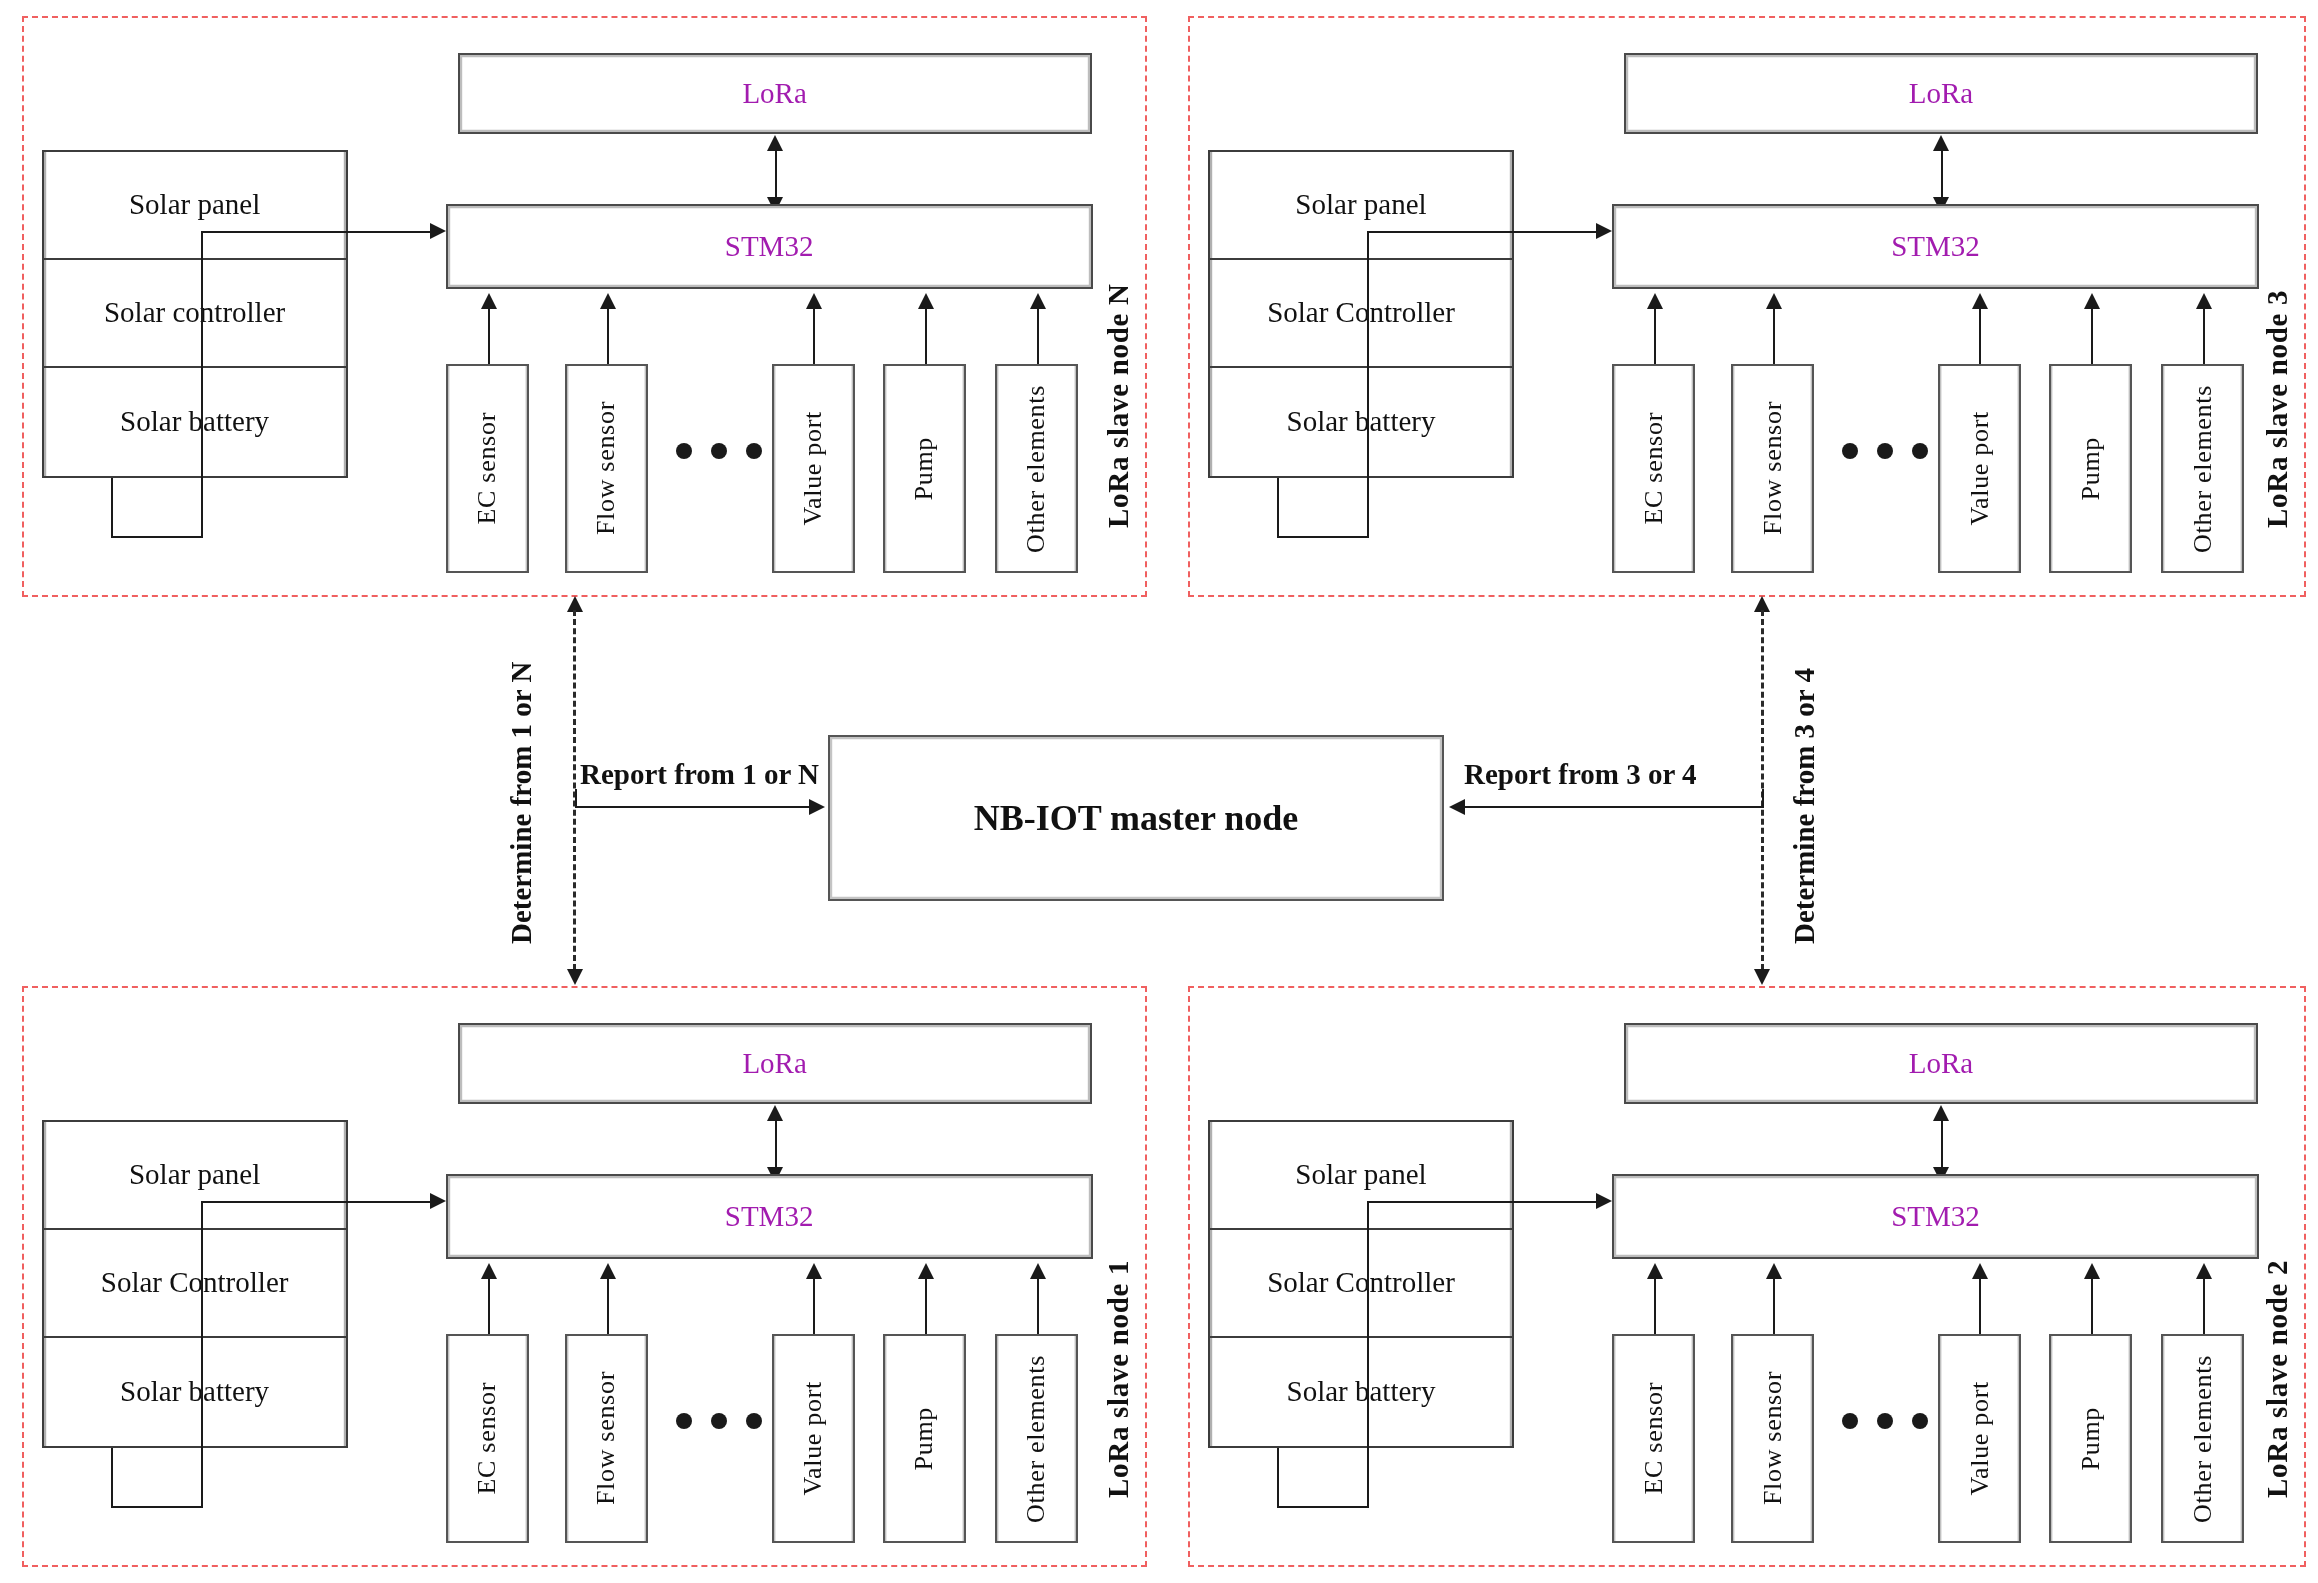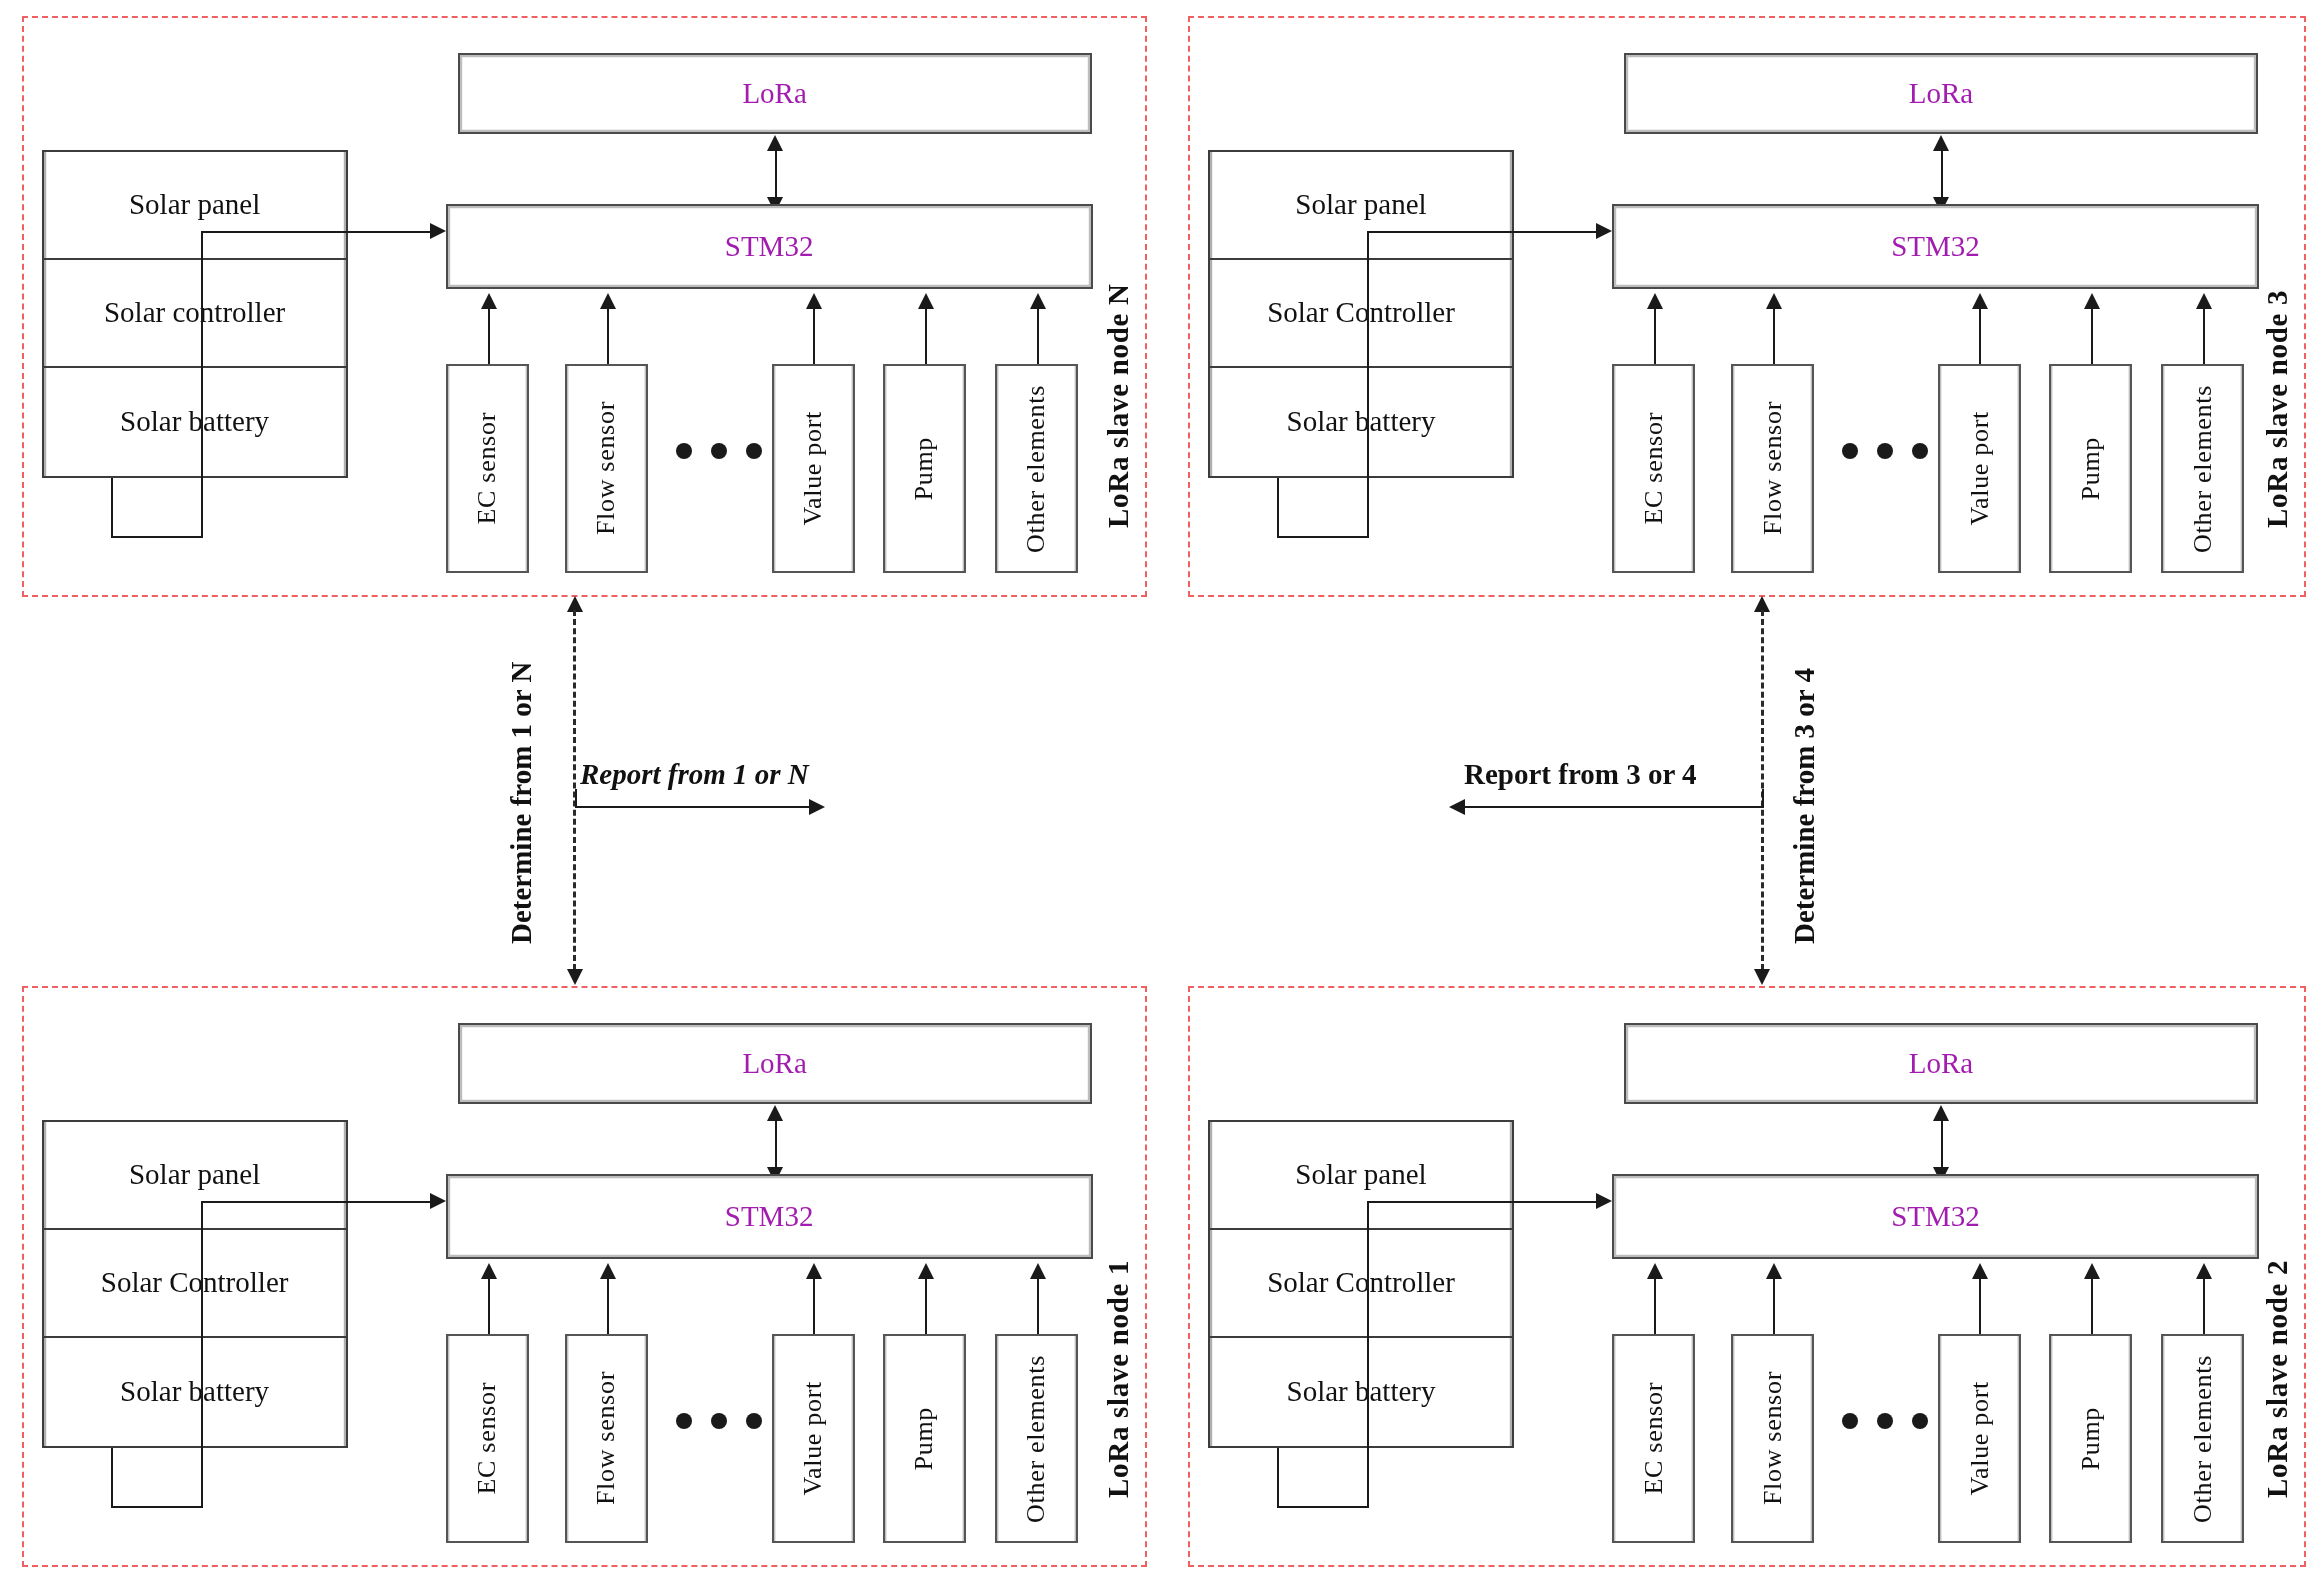--- a/index.html
+++ b/index.html
@@ -342,31 +342,34 @@
 
     <div class="arr up" style="left:1006px;top:275px;"></div>
     <div class="vline" style="left:1013px;top:288px;height:59px;"></div>
     <div class="vbox" style="left:971px;top:346px;width:83px;height:209px;">
       <span class="vlabel">Other elements</span>
     </div>
 
     <div class="node-caption" style="right:10px;top:63px;height:447px;">LoRa slave node 2</div>
   </div>
 
+  <div class="master" style="left:828px;top:735px;width:616px;height:166px;">
+    <span>NB-IOT master node</span>
+  </div>
 
   <div class="arr up" style="left:567px;top:596px;"></div>
   <div class="dashbus" style="left:573px;top:610px;height:360px;"></div>
   <div class="arr down" style="left:567px;top:969px;"></div>
 
   <div class="mid-v-label" style="left:505px;top:634px;height:310px;">Determine from 1 or N</div>
 
   <div class="hline" style="left:575px;top:806px;width:234px;"></div>
   <div class="vline" style="left:575px;top:789px;height:18px;"></div>
   <div class="arr right" style="left:809px;top:799px;"></div>
-  <div class="mid-h-label" style="left:580px;top:758px;font-style:italic;">Report from 1 or N</div>
+  <div class="mid-h-label" style="left:580px;top:758px;">Report from 1 or N</div>
 
   <div class="arr up" style="left:1754px;top:596px;"></div>
   <div class="dashbus" style="left:1761px;top:610px;height:360px;"></div>
   <div class="arr down" style="left:1754px;top:969px;"></div>
 
   <div class="mid-v-label" style="left:1788px;top:634px;height:310px;">Determine from 3 or 4</div>
 
   <div class="hline" style="left:1465px;top:806px;width:299px;"></div>
   <div class="vline" style="left:1762px;top:789px;height:18px;"></div>
   <div class="arr left" style="left:1449px;top:799px;"></div>

